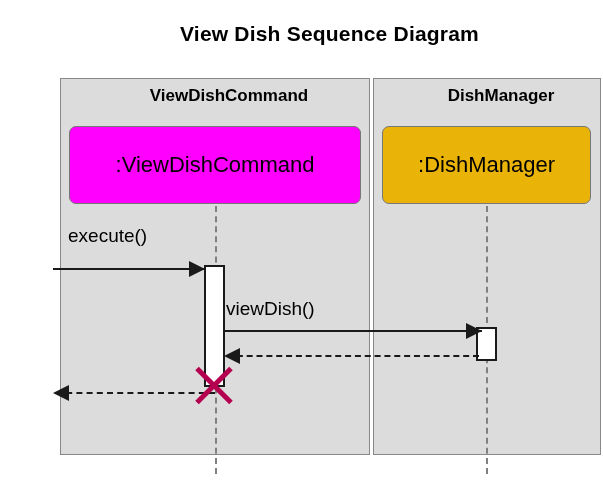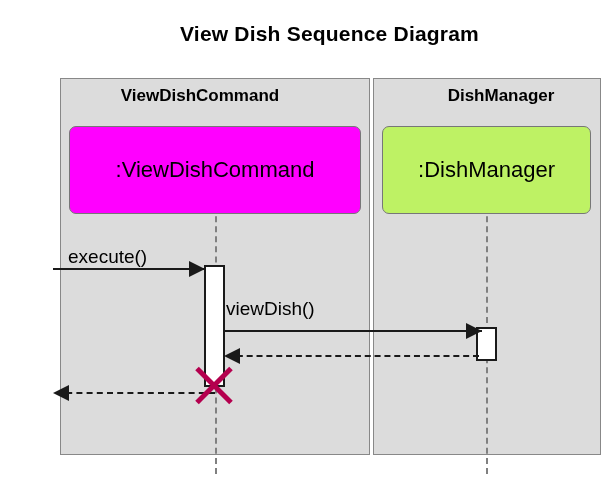--- a/index.html
+++ b/index.html
@@ -49,28 +49,28 @@
 
   .participant-header {
     position: absolute;
     top: 86px;
     font-size: 17px;
     font-weight: bold;
     color: #000000;
     text-align: center;
     white-space: nowrap;
   }
-  .header-left  { left: 32px;  width: 280px; }
+  .header-left  { left: 32px;  width: 280px; padding-left: 29px; }
   .header-right { left: 345px; width: 256px; }
 
   
   .object-box {
     position: absolute;
     top: 126px;
-    height: 88px;
+    height: 78px;
     border: 1px solid #777777;
     border-radius: 7px;
     box-sizing: border-box;
     display: flex;
     align-items: center;
     justify-content: center;
     font-size: 22px;
     color: #000000;
     white-space: nowrap;
   }
@@ -132,21 +132,21 @@
   .head-viewdish-ret { left: 196px; top: 348px; }
   .head-exec-ret     { left: 25px;  top: 385px; }
 
   
   .msg-label {
     position: absolute;
     font-size: 19px;
     color: #000000;
     white-space: nowrap;
   }
-  .label-execute  { left: 40px;  top: 246px; }
+  .label-execute  { left: 40px;  top: 225px; }
   .label-viewdish { left: 198px; top: 298px; }
 
   
   .destroy-x {
     position: absolute;
     left: 162px;
     top: 361px;
     width: 48px;
     height: 48px;
   }
@@ -177,21 +177,21 @@
   <div class="participant-header header-right">DishManager</div>
 
   <div class="lifeline lifeline-left"></div>
 
   <div class="lifeline lifeline-right"></div>
 
   <div class="object-box object-box-left" style="background:#ff00ff;">
     <span>:ViewDishCommand</span>
   </div>
 
-  <div class="object-box object-box-right" style="background:#bef264;">
+  <div class="object-box object-box-right" style="background:#eab308;">
     <span>:DishManager</span>
   </div>
 
   <div class="activation activation-left"></div>
 
   <div class="activation activation-right"></div>
 
   <div class="msg-label label-execute">execute()</div>
   <div class="msg-line msg-solid line-execute"></div>
   <div class="arrowhead arrow-right head-execute"></div>

